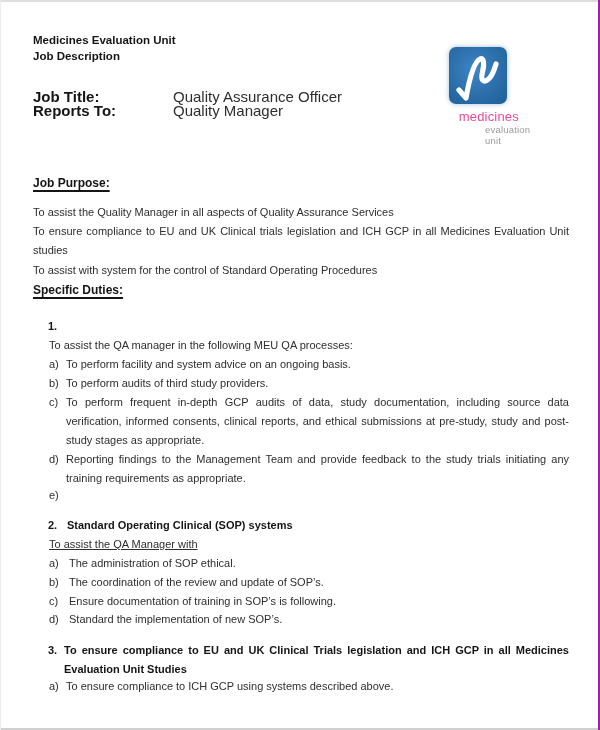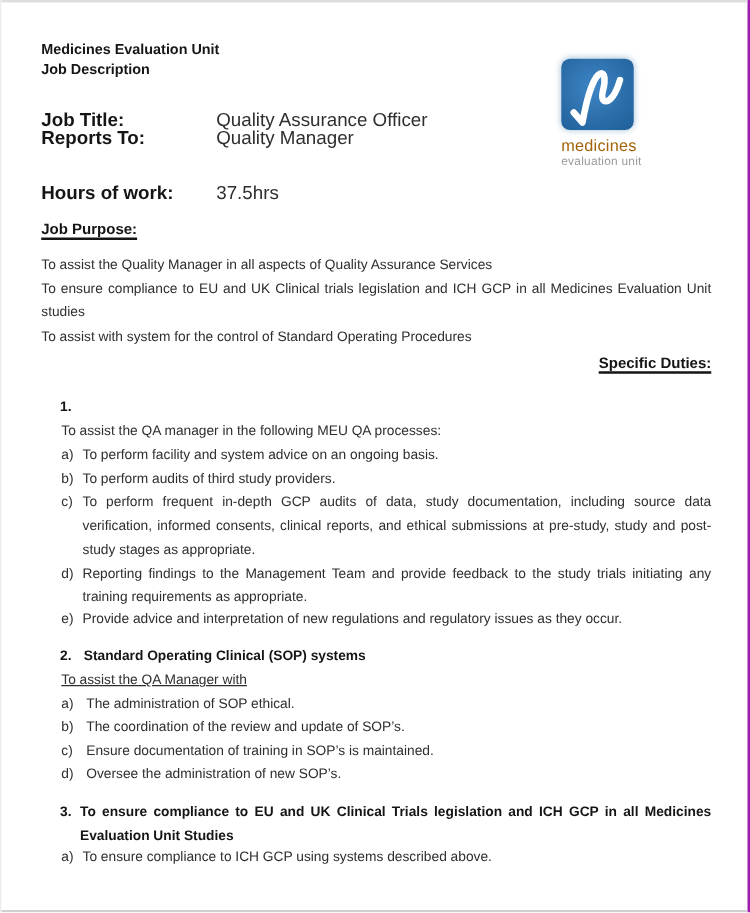--- a/index.html
+++ b/index.html
@@ -20,33 +20,33 @@
 
   .hdr { top:33px; font-size:11.5px; line-height:15.5px; font-weight:bold; color:#151515; }
 
   .logo { position:absolute; left:448px; top:47px; width:70px; }
   .logo-square {
     width:58px; height:57px; border-radius:7px;
     background:radial-gradient(circle at 45% 40%, #3f86c7 0%, #2b6ea9 55%, #1f5f99 100%);
     box-shadow:0 0 5px rgba(46,111,168,.45);
     display:flex; align-items:center; justify-content:center;
   }
-  .logo-name { margin-top:5px; font-size:13px; color:#a16207; letter-spacing:.2px; }
-  .logo-sub { font-size:9.5px; color:#9b9b9b; letter-spacing:.2px; }
+  .logo-name { margin-top:5px; font-size:13px; color:#ec4899; letter-spacing:.2px;text-align:right; }
+  .logo-sub { font-size:9.5px; color:#9b9b9b; letter-spacing:.2px;margin-left:36px; }
 
   .info-row { font-size:15px; line-height:19px; }
   .info-row .lbl { display:inline-block; width:140px; font-weight:bold; color:#151515; }
   .info-row .val { color:#2e2e2e; }
   .r1 { top:87px; } .r2 { top:101px; } .r3 { top:145px; }
 
   .sec-heading {
     font-size:12px; font-weight:bold; color:#151515;
     text-decoration:underline; text-underline-offset:3px; text-decoration-thickness:1.5px;
   }
-  .h-jp { top:176px; } .h-sd { top:283px;text-align:right; }
+  .h-jp { top:176px; } .h-sd { top:283px; }
 
   .p1 { top:203px; } .p2 { top:222px; text-align:justify; } .p3 { top:261px; }
 
   .sec-title { font-size:11px; line-height:19px; font-weight:bold; color:#151515; padding-left:34px; }
   .sec-title .marker { position:absolute; left:15px; }
   .s3t { padding-left:31px; text-align:justify; }
 
   .intro { padding-left:16px; }
 
   .li { padding-left:33px; }
@@ -82,23 +82,20 @@
     <div class="logo-name">medicines</div>
     <div class="logo-sub">evaluation unit</div>
   </div>
 
   <div class="abs info-row r1">
     <span class="lbl">Job Title:</span><span class="val">Quality Assurance Officer</span>
   </div>
   <div class="abs info-row r2">
     <span class="lbl">Reports To:</span><span class="val">Quality Manager</span>
   </div>
-  <div class="abs info-row r3">
-    <span class="lbl">Hours of work:</span><span class="val">37.5hrs</span>
-  </div>
 
   <div class="abs body-text p1">To assist the Quality Manager in all aspects of Quality Assurance Services</div>
   <div class="abs sec-heading h-jp">Job Purpose:</div>
   <div class="abs body-text p2">To ensure compliance to EU and UK Clinical trials legislation and ICH GCP in all Medicines Evaluation Unit studies</div>
   <div class="abs body-text p3">To assist with system for the control of Standard Operating Procedures</div>
 
   <div class="abs sec-heading h-sd">Specific Duties:</div>
 
   <div class="abs sec-title s1t">
     <span class="marker">1.</span>
@@ -110,39 +107,39 @@
   <div class="abs body-text li s1b">
     <span class="marker">b)</span><span class="txt">To perform audits of third study providers.</span>
   </div>
   <div class="abs body-text li justify s1c">
     <span class="marker">c)</span><span class="txt">To perform frequent in-depth GCP audits of data, study documentation, including source data verification, informed consents, clinical reports, and ethical submissions at pre-study, study and post-study stages as appropriate.</span>
   </div>
   <div class="abs body-text li justify s1d">
     <span class="marker">d)</span><span class="txt">Reporting findings to the Management Team and provide feedback to the study trials initiating any training requirements as appropriate.</span>
   </div>
   <div class="abs body-text li s1e">
-    <span class="marker">e)</span><span class="txt">Provide advice and interpretation of new regulations and regulatory issues as they occur.</span>
+    <span class="marker">e)</span>
   </div>
 
   <div class="abs sec-title s2t">
     <span class="marker">2.</span>
     <span class="txt">Standard Operating Clinical (SOP) systems</span>
   </div>
   <div class="abs body-text intro s2i">To assist the QA Manager with</div>
   <div class="abs body-text li wide s2a">
     <span class="marker">a)</span><span class="txt">The administration of SOP ethical.</span>
   </div>
   <div class="abs body-text li wide s2b">
     <span class="marker">b)</span><span class="txt">The coordination of the review and update of SOP’s.</span>
   </div>
   <div class="abs body-text li wide s2c">
-    <span class="marker">c)</span><span class="txt">Ensure documentation of training in SOP’s is maintained.</span>
+    <span class="marker">c)</span><span class="txt">Ensure documentation of training in SOP’s is following.</span>
   </div>
   <div class="abs body-text li wide s2d">
-    <span class="marker">d)</span><span class="txt">Oversee the administration of new SOP’s.</span>
+    <span class="marker">d)</span><span class="txt">Standard the implementation of new SOP’s.</span>
   </div>
 
   <div class="abs sec-title s3t">
     <span class="marker">3.</span>
     <span class="txt">To ensure compliance to EU and UK Clinical Trials legislation and ICH GCP in all Medicines Evaluation Unit Studies</span>
   </div>
   <div class="abs body-text li s3a">
     <span class="marker">a)</span><span class="txt">To ensure compliance to ICH GCP using systems described above.</span>
   </div>
 </div>

